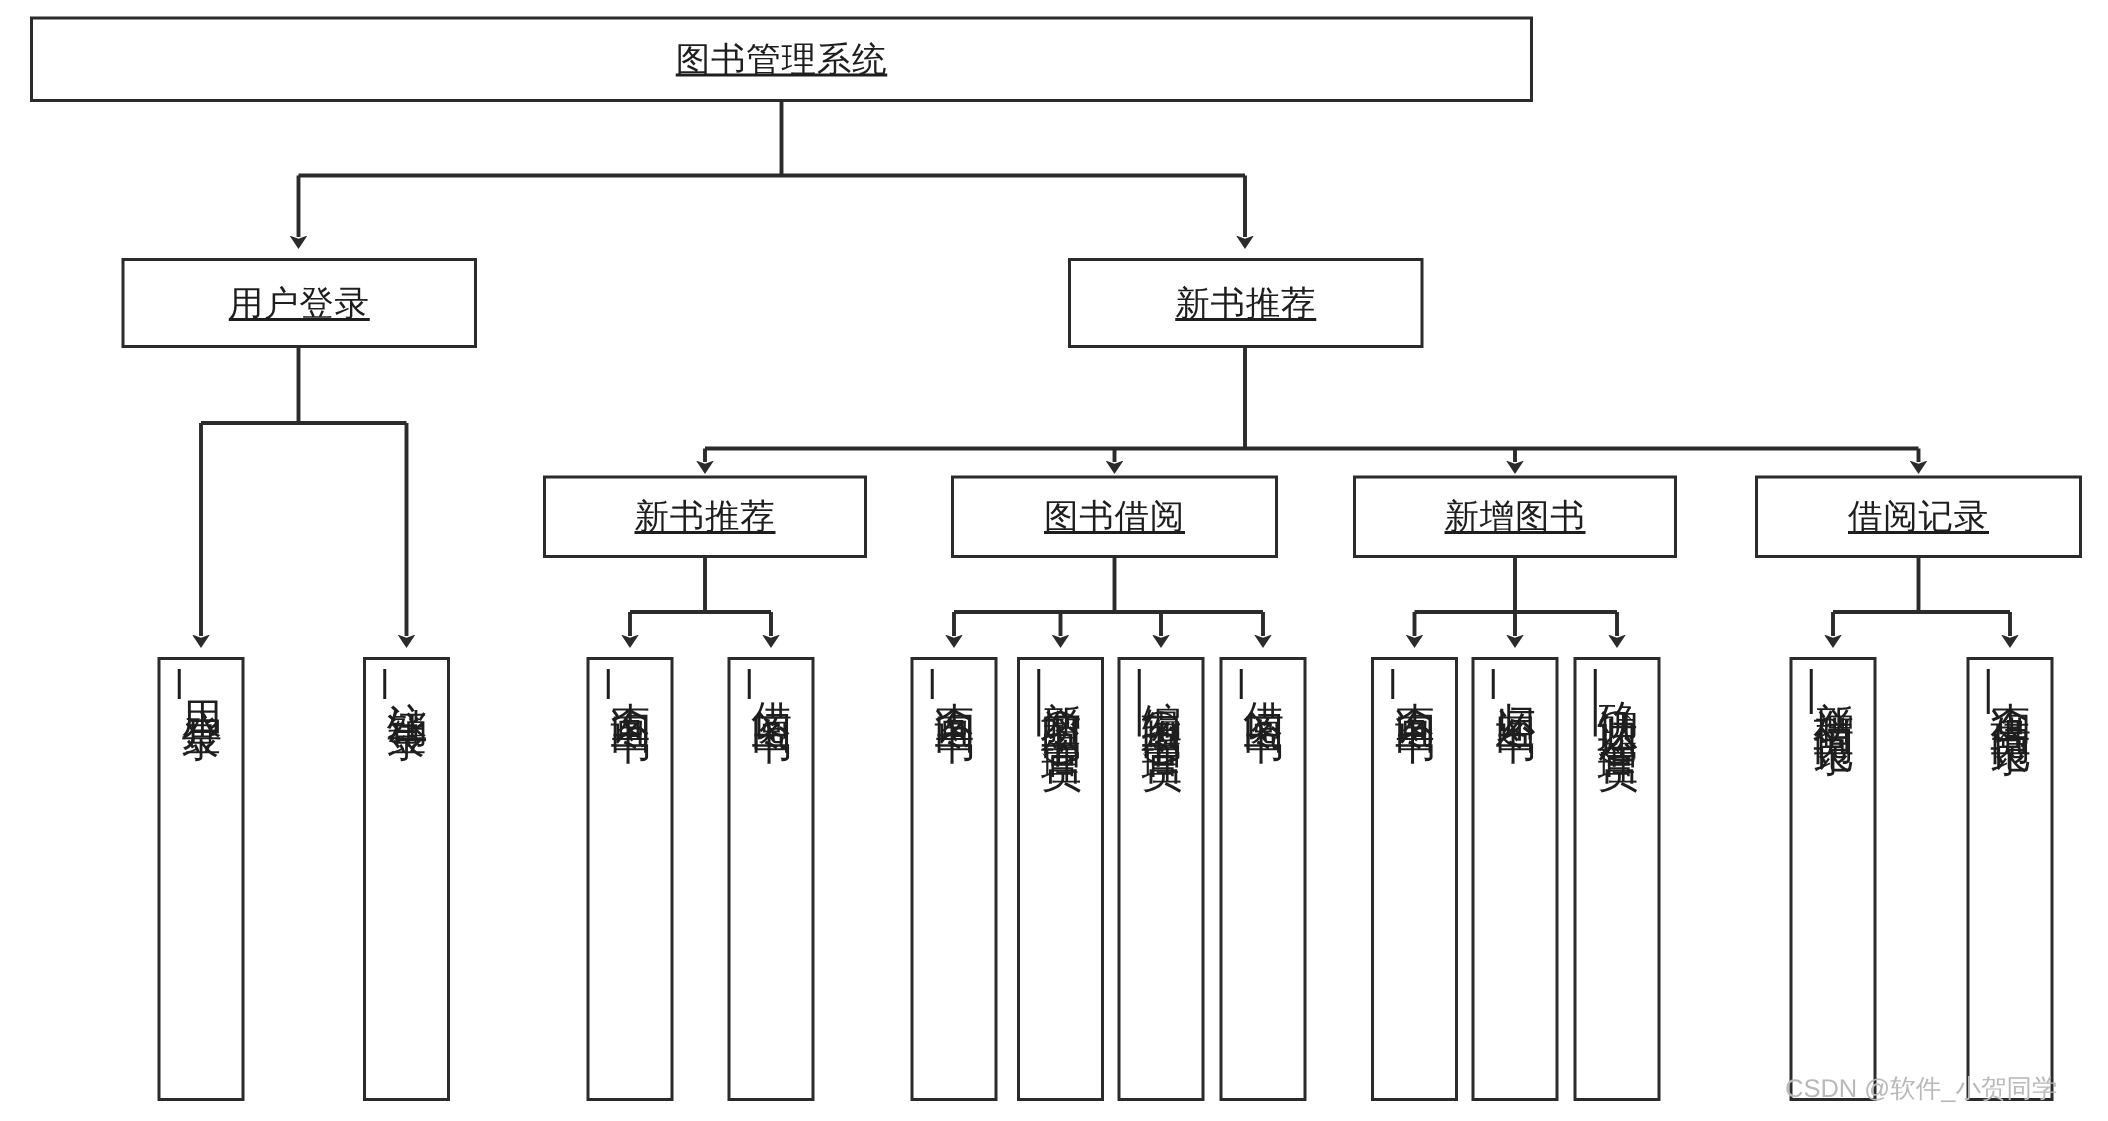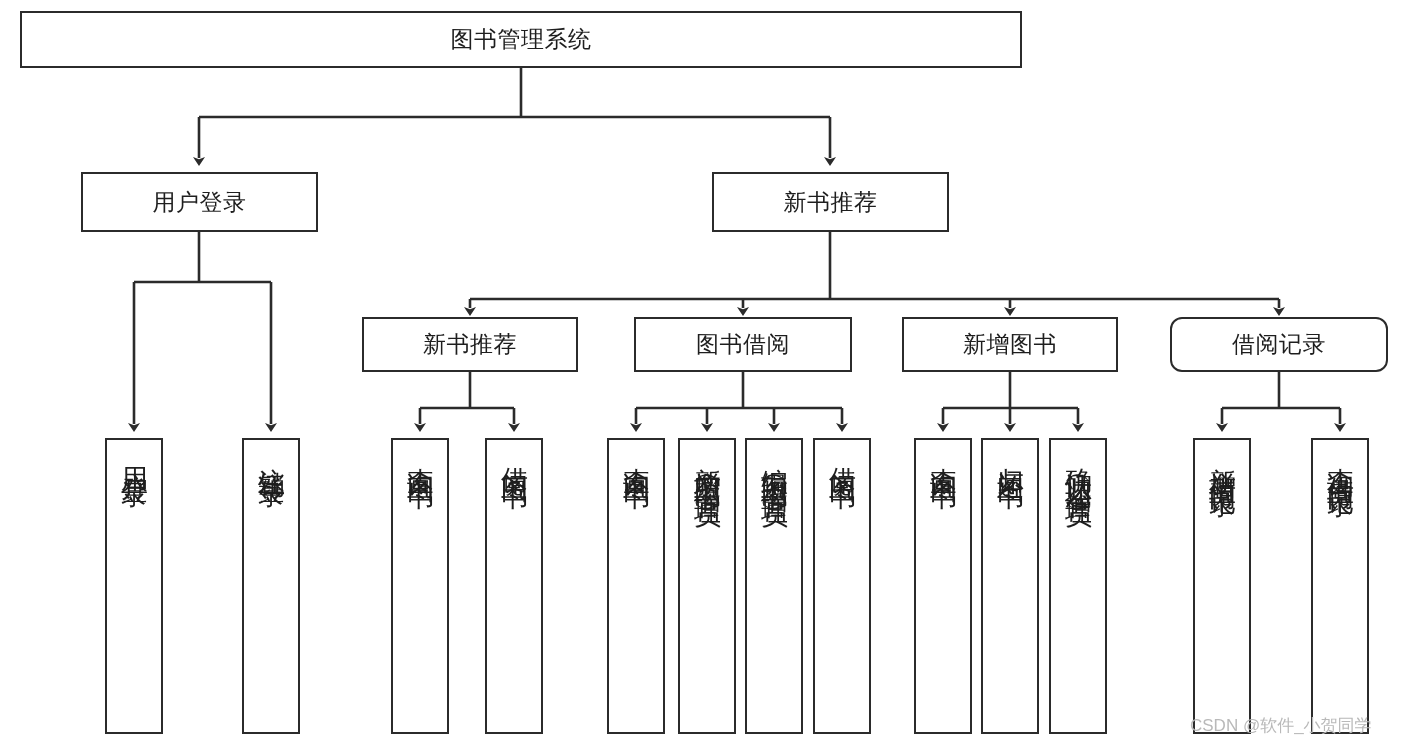--- a/index.html
+++ b/index.html
@@ -35,20 +35,21 @@
     align-items: center;
     justify-content: center;
     color: #1e1e1e;
     z-index: 2;
   }
   .node .label {
     display: block;
     text-align: right;
     line-height: 1.0;
     white-space: nowrap;
+    text-decoration: underline;
   }
   .node.horiz .label {
     font-size: 23px;
     letter-spacing: 0.5px;
   }
   .node.vert {
     align-items: flex-start;
     padding-top: 6px;
   }
   .node.vert .label {
@@ -142,21 +143,21 @@
   </div>
 
   <div class="node horiz" style="left:362px; top:317px; width:216px; height:55px;">
     <span class="label">新书推荐</span>
   </div>
 
   <div class="node horiz" style="left:902px; top:317px; width:216px; height:55px;">
     <span class="label">新增图书</span>
   </div>
 
-  <div class="node horiz" style="left:1170px; top:317px; width:218px; height:55px;border-radius:12px;">
+  <div class="node horiz" style="left:1170px; top:317px; width:218px; height:55px;">
     <span class="label">借阅记录</span>
   </div>
 
   <div class="node vert" style="left:105px; top:438px; width:58px; height:296px;">
     <span class="label">用户登录</span>
   </div>
 
   <div class="node vert" style="left:242px; top:438px; width:58px; height:296px;">
     <span class="label">注销登录</span>
   </div>

